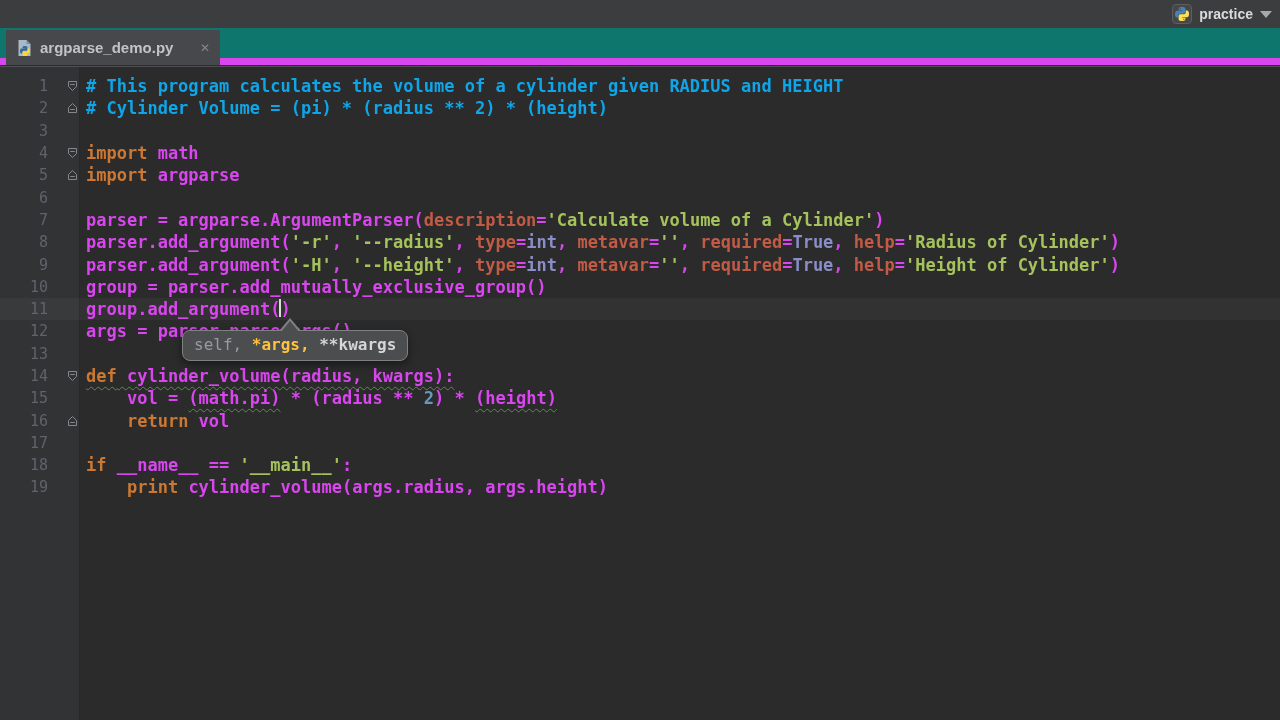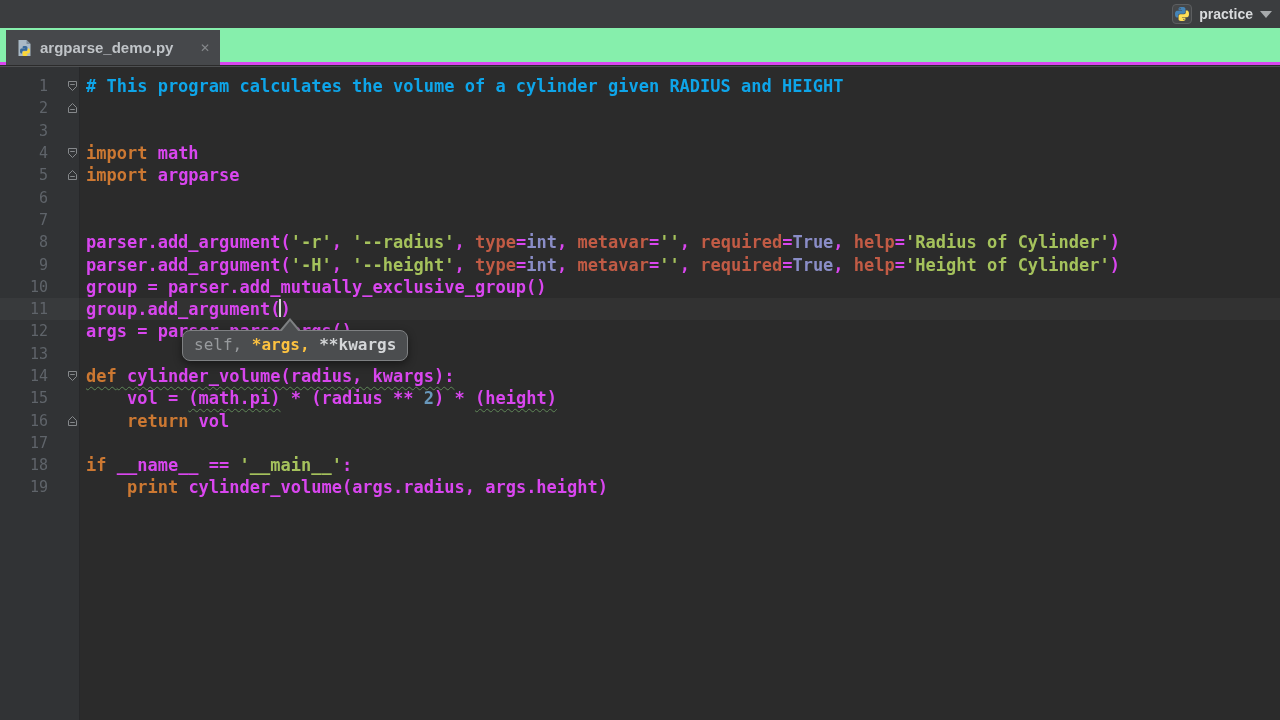--- a/index.html
+++ b/index.html
@@ -13,21 +13,21 @@
                display:flex; align-items:center; gap:7px; cursor:pointer; }
   .runconfig .iconbox { width:20px; height:20px; border:1px solid #5c5e60;
                border-radius:4px; background:#454749; display:flex;
                align-items:center; justify-content:center; }
   .runconfig .rc-label { font-size:14px; font-weight:bold; color:#d8dadc; }
   .runconfig .rc-arrow { width:0; height:0; border-left:6px solid transparent;
                border-right:6px solid transparent; border-top:7px solid #a7aaac; }
 
   
   .tabbar { position:absolute; left:0; top:28px; width:1280px; height:37px;
-            background:#86efac; border-bottom:3px solid #d946ef; }
+            background:#0f766e; border-bottom:7px solid #d946ef; }
   .tab { position:absolute; left:6px; top:2px; height:35px; width:214px;
          background:#46484b; display:flex; align-items:center; padding:0 10px;
          gap:8px; }
   .tab .fname { font-size:15px; font-weight:bold; color:#c0c4c8; flex:1; }
   .tab .close { font-size:12px; color:#85888b; cursor:pointer; }
 
   
   .editor { position:absolute; left:0; top:66px; width:1280px; height:654px;
             background:#2b2b2b; border-top:1px solid #4e5052; padding-top:8px; }
   .gutter-strip { position:absolute; left:0; top:0; bottom:0; width:80px;
@@ -117,20 +117,21 @@
         <span class="code"><span class="tk-c"># This program calculates the volume of a cylinder given RADIUS and HEIGHT</span></span>
       </div>
       <div class="row">
         <span class="ln">2</span>
         <span class="fold">
           <svg width="11" height="12" viewBox="0 0 11 12">
             <path d="M1.5 10.5 h8 v-5 l-4 -4 l-4 4 z" fill="#313335" stroke="#85888b"></path>
             <line x1="3.2" y1="7.5" x2="7.8" y2="7.5" stroke="#85888b"></line>
           </svg>
         </span>
+        <span class="code"><span class="tk-c"># Cylinder Volume = (pi) * (radius ** 2) * (height)</span></span>
       </div>
       <div class="row">
         <span class="ln">3</span>
         <span class="fold"></span>
         <span class="code"></span>
       </div>
       <div class="row">
         <span class="ln">4</span>
         <span class="fold">
           <svg width="11" height="12" viewBox="0 0 11 12">
@@ -151,20 +152,21 @@
         <span class="code"><span class="tk-k">import</span><span class="tk-p"> argparse</span></span>
       </div>
       <div class="row">
         <span class="ln">6</span>
         <span class="fold"></span>
         <span class="code"></span>
       </div>
       <div class="row">
         <span class="ln">7</span>
         <span class="fold"></span>
+        <span class="code"><span class="tk-p">parser = argparse.ArgumentParser(</span><span class="tk-a">description</span><span class="tk-p">=</span><span class="tk-s">'Calculate volume of a Cylinder'</span><span class="tk-p">)</span></span>
       </div>
       <div class="row">
         <span class="ln">8</span>
         <span class="fold"></span>
         <span class="code"><span class="tk-p">parser.add_argument(</span><span class="tk-s">'-r'</span><span class="tk-p">, </span><span class="tk-s">'--radius'</span><span class="tk-p">, </span><span class="tk-a">type</span><span class="tk-p">=</span><span class="tk-b">int</span><span class="tk-p">, </span><span class="tk-a">metavar</span><span class="tk-p">=</span><span class="tk-s">''</span><span class="tk-p">, </span><span class="tk-a">required</span><span class="tk-p">=</span><span class="tk-b">True</span><span class="tk-p">, </span><span class="tk-a">help</span><span class="tk-p">=</span><span class="tk-s">'Radius of Cylinder'</span><span class="tk-p">)</span></span>
       </div>
       <div class="row">
         <span class="ln">9</span>
         <span class="fold"></span>
         <span class="code"><span class="tk-p">parser.add_argument(</span><span class="tk-s">'-H'</span><span class="tk-p">, </span><span class="tk-s">'--height'</span><span class="tk-p">, </span><span class="tk-a">type</span><span class="tk-p">=</span><span class="tk-b">int</span><span class="tk-p">, </span><span class="tk-a">metavar</span><span class="tk-p">=</span><span class="tk-s">''</span><span class="tk-p">, </span><span class="tk-a">required</span><span class="tk-p">=</span><span class="tk-b">True</span><span class="tk-p">, </span><span class="tk-a">help</span><span class="tk-p">=</span><span class="tk-s">'Height of Cylinder'</span><span class="tk-p">)</span></span>

